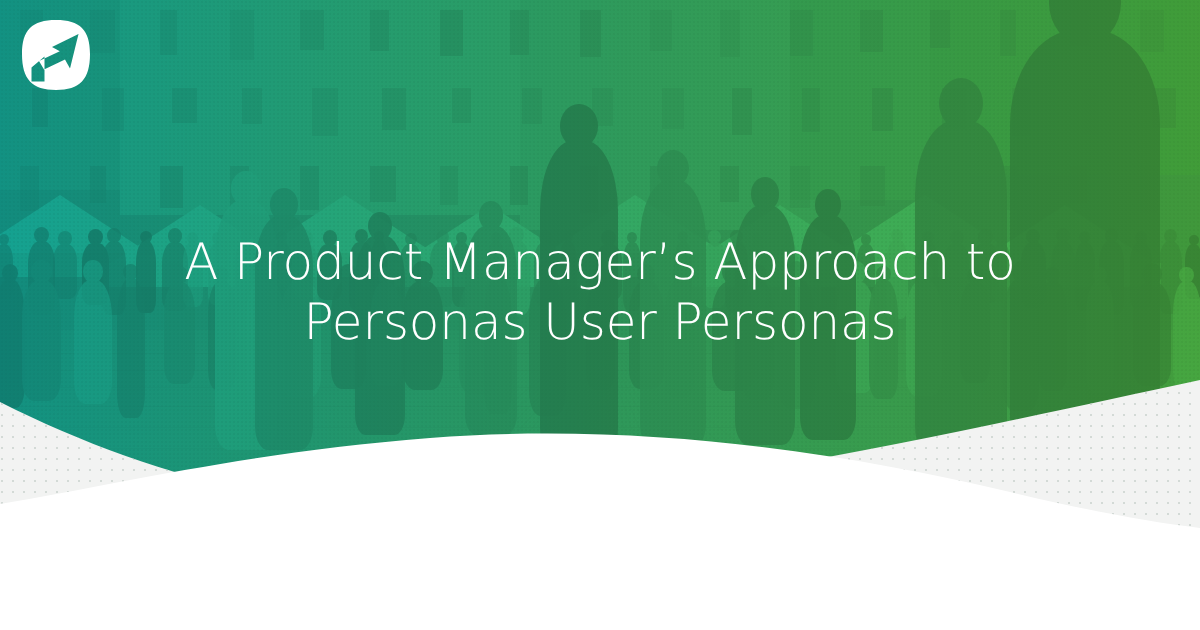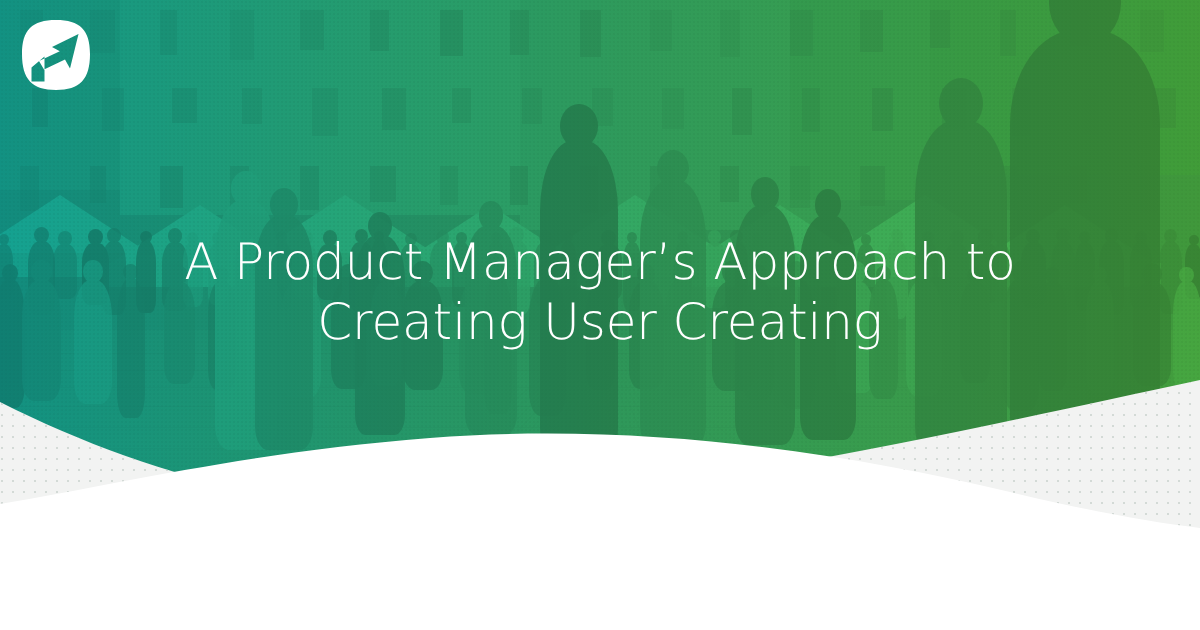--- a/index.html
+++ b/index.html
@@ -579,15 +579,15 @@
       L37.8,31.2
       L17.0,41.0
       L22.0,49.5
       L43.0,39.5
       L48.0,48.5
       Z
     "></path>
   </svg>
 
   <h1 class="title">A Product Manager’s Approach to
-Creating User Creating</h1>
+Personas User Personas</h1>
 
 </div>
 
 </body></html>

